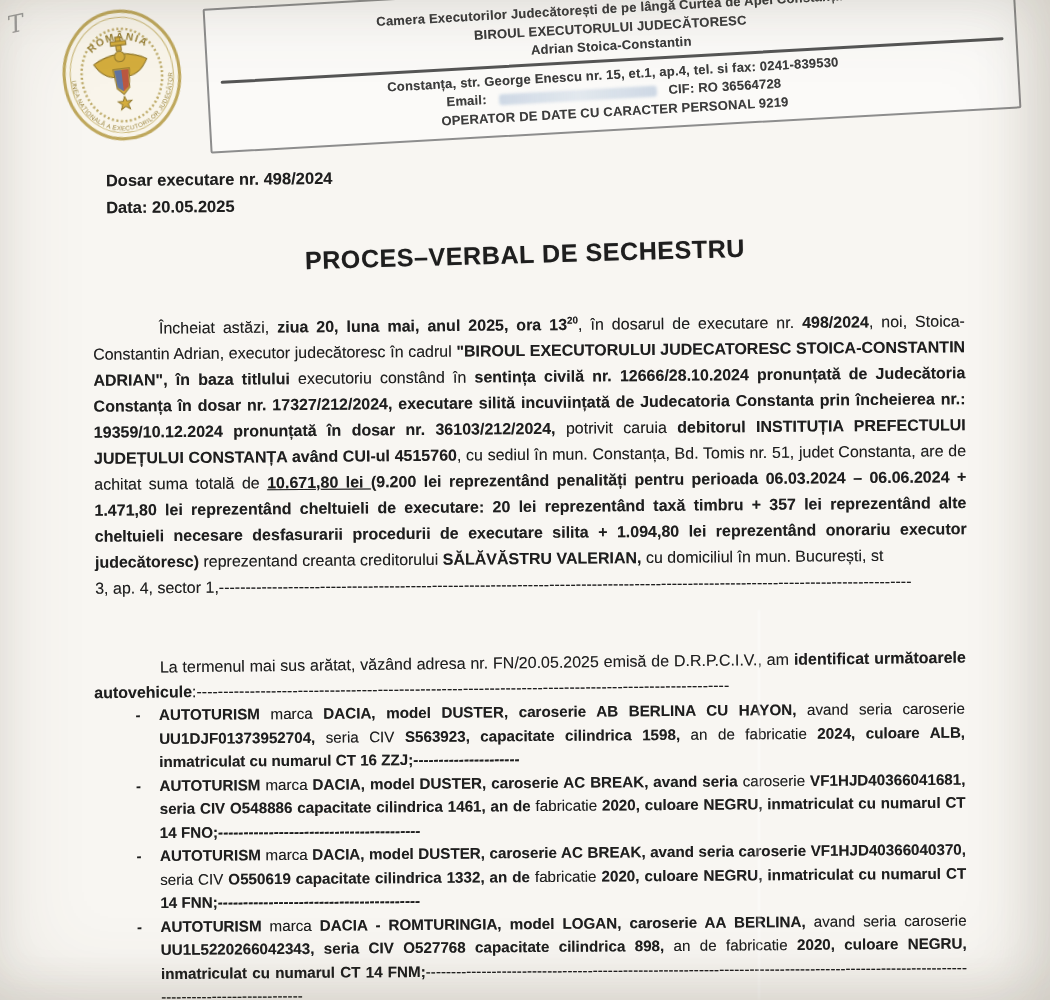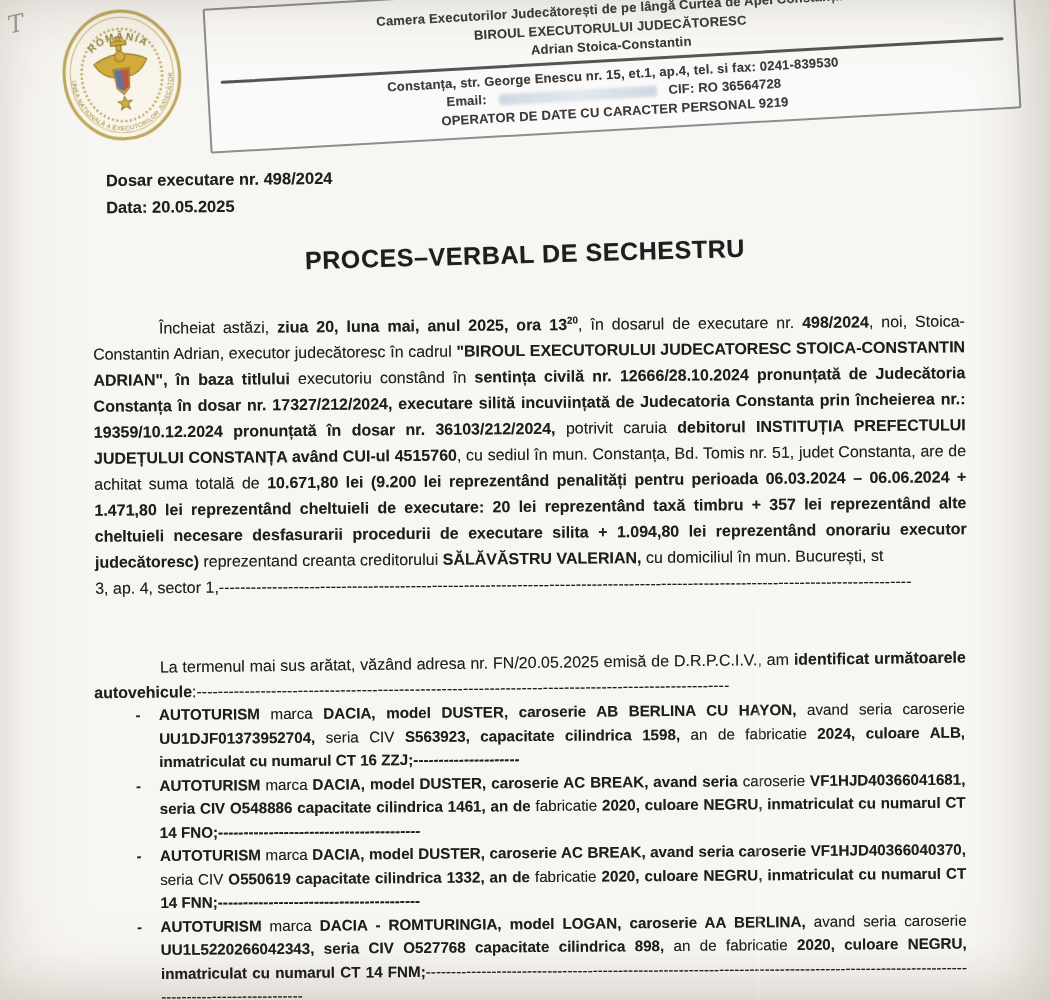--- a/index.html
+++ b/index.html
@@ -6,21 +6,21 @@
   .page{
     position:relative;width:1050px;height:1000px;overflow:hidden;
     background:#f8f6f2;
     font-family:"Liberation Sans",sans-serif;color:#1e1e1e;
   }
   .page::after{
     content:"";position:absolute;inset:0;pointer-events:none;
     box-shadow:inset 0 0 90px rgba(95,85,60,.13), inset -28px 0 50px rgba(85,75,55,.10), inset 0 -20px 40px rgba(85,75,55,.06);
   }
   .b{font-weight:bold;}
-  .u{}
+  .u{text-decoration:underline;}
   sup{font-size:.62em;}
   
   .hand-mark{
     position:absolute;left:8px;top:10px;font-family:"DejaVu Serif",serif;
     font-style:italic;font-size:24px;color:#8a8a8a;transform:rotate(-12deg);opacity:.8;
   }
   
   .seal{position:absolute;left:54px;top:6px;filter:blur(.35px);transform:rotate(-7deg);opacity:.92;}
   
   .letterhead{

